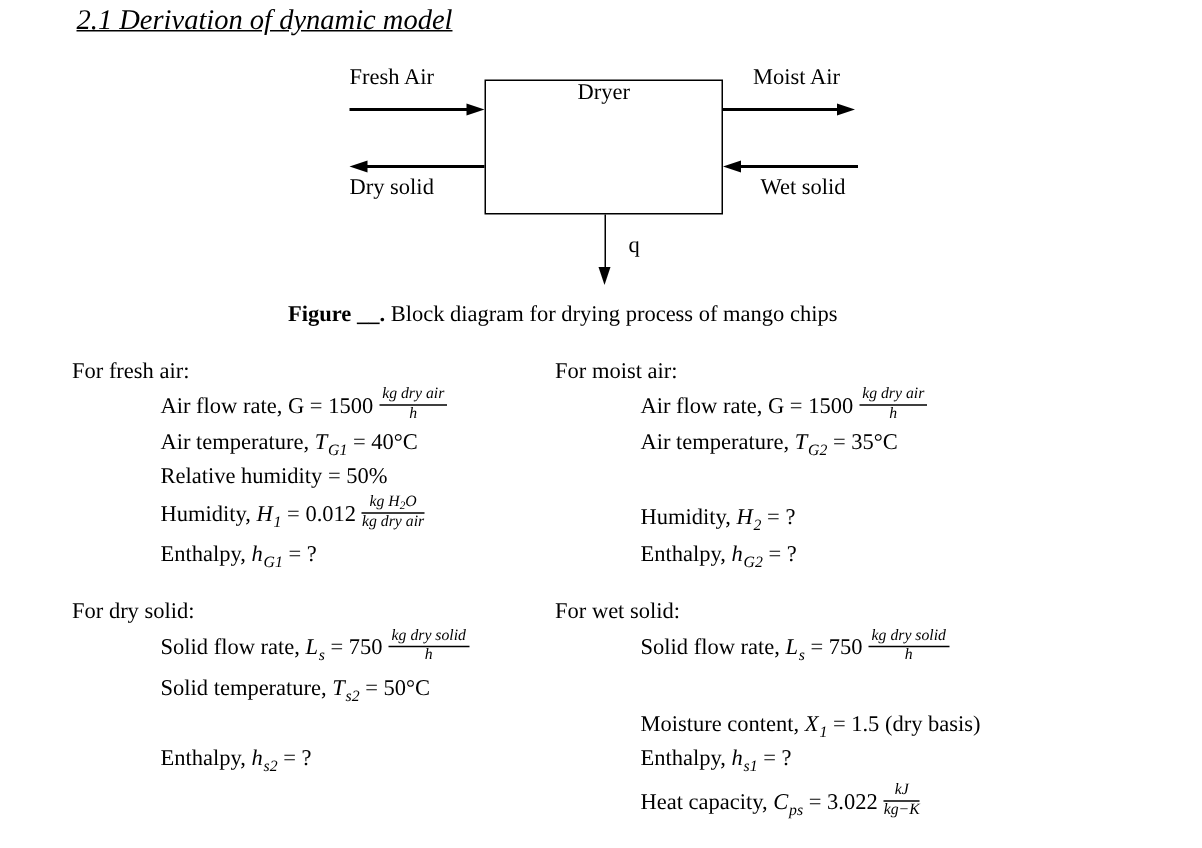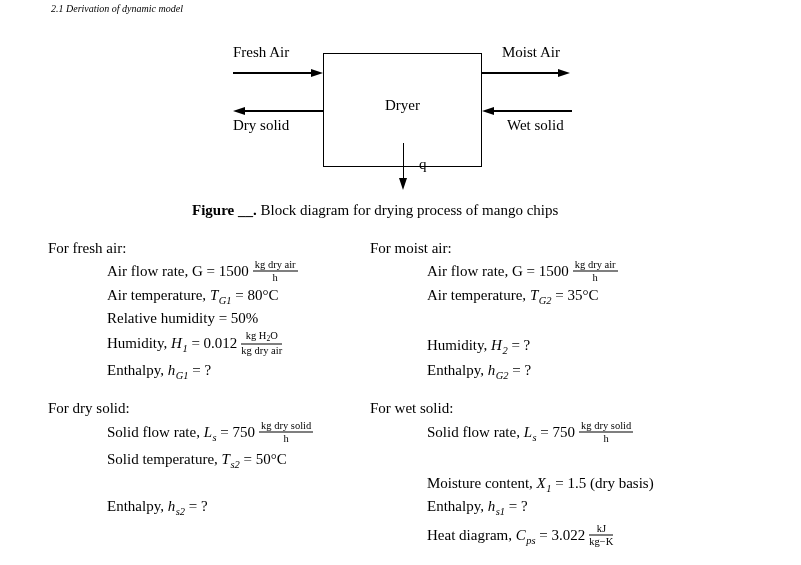--- a/index.html
+++ b/index.html
@@ -1,30 +1,30 @@
 <!DOCTYPE html>
 <html><head>
 <meta charset="utf-8">
 <style>
   html,body{margin:0;padding:0;background:#fff;}
   .page{position:relative;width:801px;height:565px;background:#ffffff;overflow:hidden;
         font-family:"Liberation Serif","DejaVu Serif",serif;color:#000;font-size:15px;}
   .abs{position:absolute;white-space:nowrap;}
-  .title{font-style:italic;font-size:10px;}
+  .title{font-style:italic;font-size:19px;text-decoration:underline;}
   .row{position:absolute;white-space:nowrap;}
   .b{font-weight:bold;}
   .var{font-style:italic;}
   .vsub{font-style:italic;font-size:10.5px;vertical-align:-3.5px;padding-left:0.5px;}
   .frac{display:inline-block;vertical-align:middle;text-align:center;font-size:10.5px;
-        line-height:1.15;margin-left:4px;transform:translateY(-1.5px);}
+        font-style:italic;line-height:1.15;margin-left:4px;transform:translateY(-1.5px);}
   .frac .num{display:block;border-bottom:1px solid #000;padding:0 2px;}
   .frac .den{display:block;}
   .fsub{font-size:7.5px;vertical-align:-2px;}
-  .dryer-box{position:absolute;left:323px;top:53px;width:159px;height:114px;border:1.5px solid #000;
-             box-sizing:border-box;display:flex;align-items:center;justify-content:center;padding-bottom:10px;}
+  .dryer-box{position:absolute;left:323px;top:53px;width:159px;height:90px;border:1.5px solid #000;
+             box-sizing:border-box;display:flex;justify-content:center;padding-bottom:10px;}
   .hl{position:absolute;height:1.5px;background:#000;}
   .vl{position:absolute;width:1.5px;background:#000;}
   .ah-r{position:absolute;width:0;height:0;border-left:12px solid #000;border-top:4.5px solid transparent;border-bottom:4.5px solid transparent;}
   .ah-l{position:absolute;width:0;height:0;border-right:12px solid #000;border-top:4.5px solid transparent;border-bottom:4.5px solid transparent;}
   .ah-d{position:absolute;width:0;height:0;border-top:12px solid #000;border-left:4.5px solid transparent;border-right:4.5px solid transparent;}
 </style>
 </head>
 <body>
 
 <div class="page">
@@ -55,35 +55,35 @@
     <div class="ah-l" style="left:482px;top:106.5px"></div>
 
     <div class="vl" style="left:402.5px;top:143px;height:36px"></div>
     <div class="ah-d" style="left:398.5px;top:178px"></div>
   </div>
 
   <div class="abs" style="left:192px;top:202px"><span class="b">Figure __.</span><span> Block diagram for drying process of mango chips</span></div>
 
   <div class="row" style="left:48px;top:239px;line-height:18px">For fresh air:</div>
   <div class="row" style="left:107px;top:258px;line-height:26px"><span>Air flow rate, G = 1500</span><span class="frac"><span class="num">kg dry air</span><span class="den">h</span></span></div>
-  <div class="row" style="left:107px;top:286px;line-height:18px"><span>Air temperature, </span><span class="var">T</span><span class="vsub">G1</span><span> = 80°C</span></div>
+  <div class="row" style="left:107px;top:286px;line-height:18px"><span>Air temperature, </span><span class="var">T</span><span class="vsub">G1</span><span> = 40°C</span></div>
   <div class="row" style="left:107px;top:309px;line-height:18px">Relative humidity = 50%</div>
   <div class="row" style="left:107px;top:330px;line-height:27px"><span>Humidity, </span><span class="var">H</span><span class="vsub">1</span><span> = 0.012</span><span class="frac"><span class="num"><span>kg H</span><span class="fsub">2</span><span>O</span></span><span class="den">kg dry air</span></span></div>
   <div class="row" style="left:107px;top:361px;line-height:18px"><span>Enthalpy, </span><span class="var">h</span><span class="vsub">G1</span><span> = ?</span></div>
 
   <div class="row" style="left:370px;top:239px;line-height:18px">For moist air:</div>
   <div class="row" style="left:427px;top:258px;line-height:26px"><span>Air flow rate, G = 1500</span><span class="frac"><span class="num">kg dry air</span><span class="den">h</span></span></div>
   <div class="row" style="left:427px;top:286px;line-height:18px"><span>Air temperature, </span><span class="var">T</span><span class="vsub">G2</span><span> = 35°C</span></div>
   <div class="row" style="left:427px;top:332px;line-height:27px"><span>Humidity, </span><span class="var">H</span><span class="vsub">2</span><span> = ?</span></div>
   <div class="row" style="left:427px;top:361px;line-height:18px"><span>Enthalpy, </span><span class="var">h</span><span class="vsub">G2</span><span> = ?</span></div>
 
   <div class="row" style="left:48px;top:399px;line-height:18px">For dry solid:</div>
   <div class="row" style="left:107px;top:419px;line-height:26px"><span>Solid flow rate, </span><span class="var">L</span><span class="vsub">s</span><span> = 750</span><span class="frac"><span class="num">kg dry solid</span><span class="den">h</span></span></div>
   <div class="row" style="left:107px;top:450px;line-height:18px"><span>Solid temperature, </span><span class="var">T</span><span class="vsub">s2</span><span> = 50°C</span></div>
   <div class="row" style="left:107px;top:497px;line-height:18px"><span>Enthalpy, </span><span class="var">h</span><span class="vsub">s2</span><span> = ?</span></div>
 
   <div class="row" style="left:370px;top:399px;line-height:18px">For wet solid:</div>
   <div class="row" style="left:427px;top:419px;line-height:26px"><span>Solid flow rate, </span><span class="var">L</span><span class="vsub">s</span><span> = 750</span><span class="frac"><span class="num">kg dry solid</span><span class="den">h</span></span></div>
   <div class="row" style="left:427px;top:474px;line-height:18px"><span>Moisture content, </span><span class="var">X</span><span class="vsub">1</span><span> = 1.5 (dry basis)</span></div>
   <div class="row" style="left:427px;top:497px;line-height:18px"><span>Enthalpy, </span><span class="var">h</span><span class="vsub">s1</span><span> = ?</span></div>
-  <div class="row" style="left:427px;top:522px;line-height:26px"><span>Heat diagram, </span><span class="var">C</span><span class="vsub">ps</span><span> = 3.022</span><span class="frac"><span class="num">kJ</span><span class="den">kg−K</span></span></div>
+  <div class="row" style="left:427px;top:522px;line-height:26px"><span>Heat capacity, </span><span class="var">C</span><span class="vsub">ps</span><span> = 3.022</span><span class="frac"><span class="num">kJ</span><span class="den">kg−K</span></span></div>
 
 </div>
 
 </body></html>

